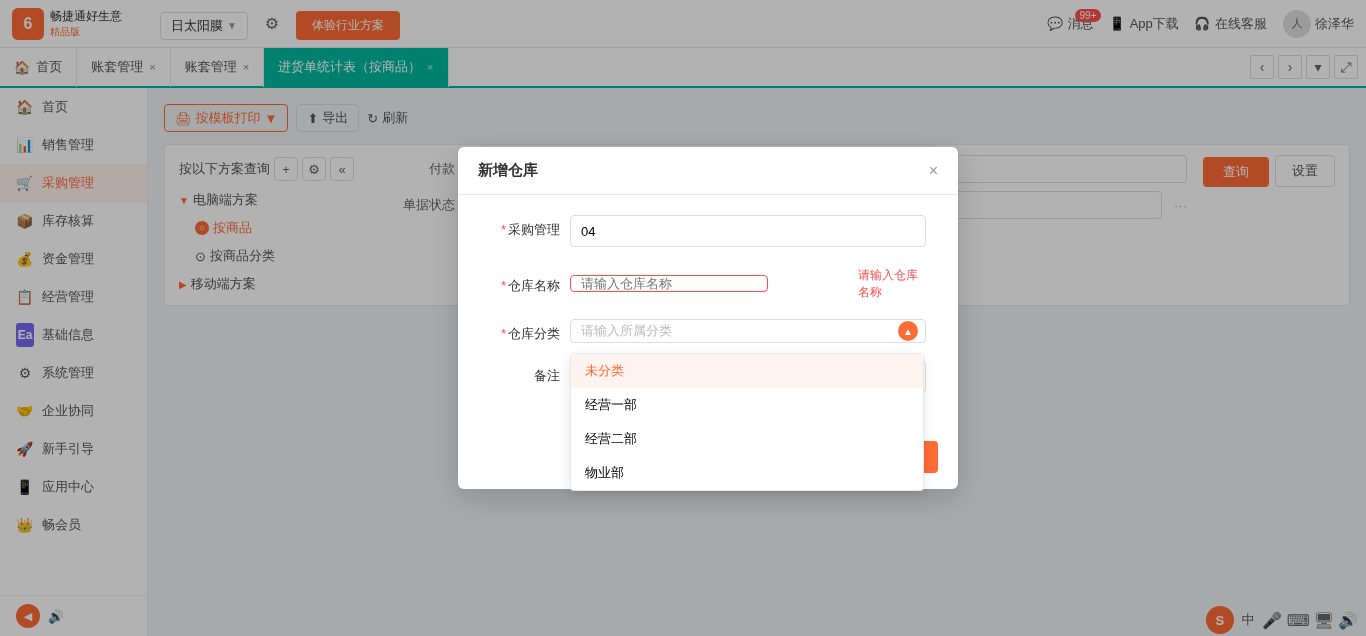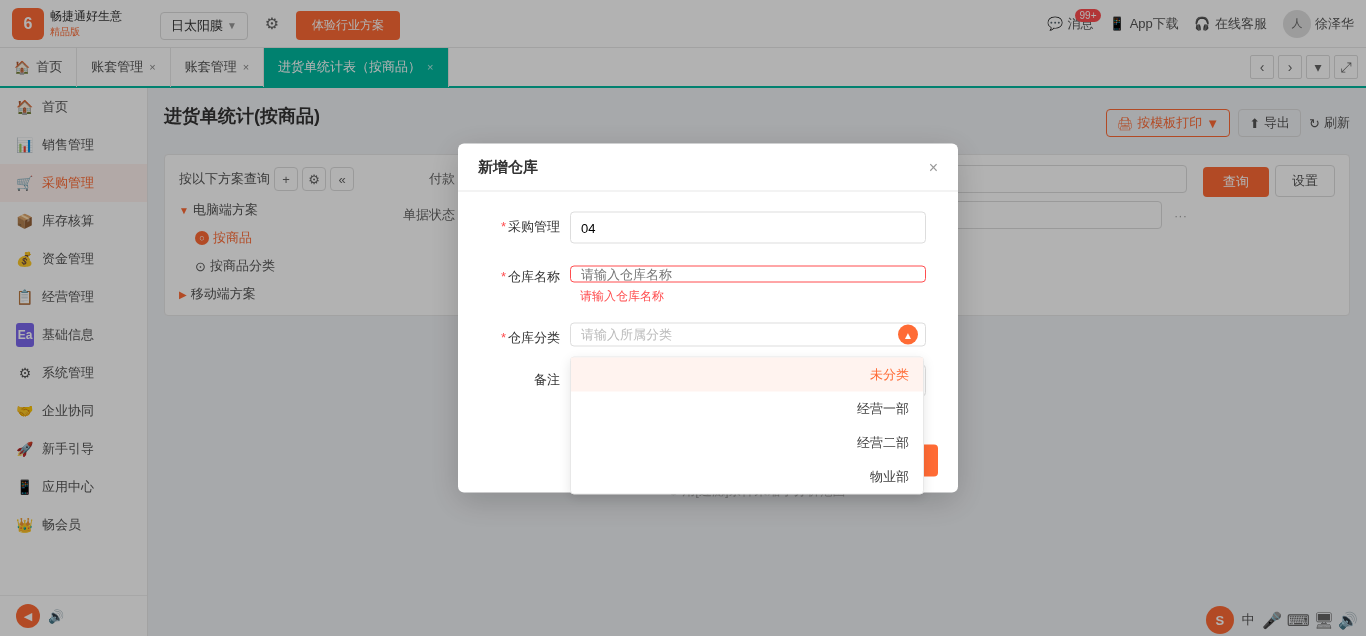--- a/index.html
+++ b/index.html
@@ -487,26 +487,25 @@
     .dropdown-list {
       position: absolute;
       top: 34px;
       left: 0;
       right: 2px;
       background: #fff;
       border: 1px solid #e8e8e8;
       border-radius: 4px;
       box-shadow: 0 4px 12px rgba(0,0,0,0.1);
       z-index: 300;
-      text-align: right;
     }
     .dropdown-item {
       padding: 8px 14px;
       font-size: 13px;
-      color: #404040;
+      color: #000000;
       cursor: pointer;
     }
     .dropdown-item.selected { background: #fff3ef; color: #ff6b35; }
 
     .modal-footer {
       display: flex;
       justify-content: flex-end;
       padding: 10px 20px 16px;
       gap: 10px;
     }
@@ -708,21 +707,20 @@
       <span>畅会员</span>
     </div>
     <div class="sidebar-bottom">
       <div class="sidebar-bottom-icon">◀</div>
       <span>🔊</span>
     </div>
   </div>
 
   <div class="content-area">
     <div style="display:flex; align-items:center; justify-content:space-between; margin-bottom:12px;">
-      <div class="page-title">进货单统计(按商品)</div>
       <div class="toolbar-right">
         <div class="print-btn">
           <span>🖨</span>
           <span>按模板打印</span>
           <span>▼</span>
         </div>
         <div class="export-btn">
           <span>⬆</span>
           <span>导出</span>
         </div>
@@ -796,21 +794,21 @@
   </div>
   <div class="modal-body">
 
     <div class="form-row">
       <div class="form-label">
         <span class="required">*</span><span>采购管理</span>
       </div>
       <input class="form-input" type="text" value="04" style="">
     </div>
 
-    <div class="form-row" style="flex-direction:column; align-items:stretch;">
+    <div class="form-row" style="align-items:stretch;">
       <div style="display:flex; align-items:center;">
         <div class="form-label">
           <span class="required">*</span><span>仓库名称</span>
         </div>
         <div class="form-input-wrap">
           <input class="form-input error" type="text" placeholder="请输入仓库名称" style="">
         </div>
       </div>
       <div style="padding-left:90px;">
         <span class="error-msg">请输入仓库名称</span>

